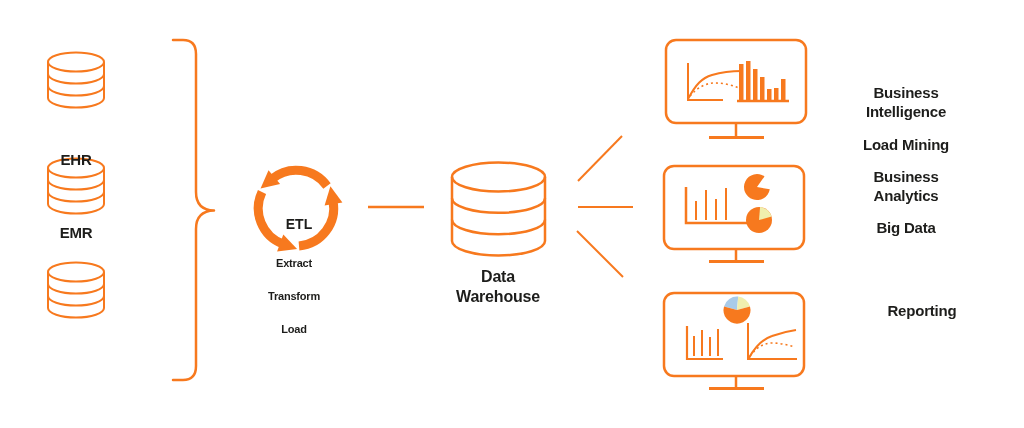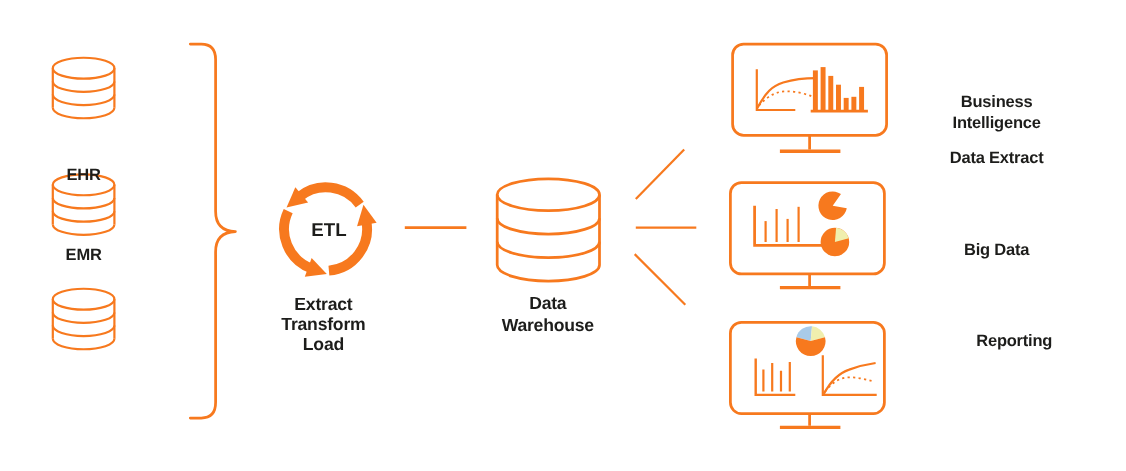--- a/index.html
+++ b/index.html
@@ -22,22 +22,22 @@
     position:absolute;
     transform:translate(-50%,-50%);
     color:var(--text);
     font-weight:700;
     text-align:center;
     white-space:pre-line;
     letter-spacing:-0.2px;
     line-height:1.25;
   }
   .lbl.small{font-size:15px;}
-  .lbl.etl{font-size:17px;letter-spacing:0;}
-  .lbl.steps{font-size:16px;line-height:18px;}
+  .lbl.etl{font-size:14px;letter-spacing:0;margin-top:16px;}
+  .lbl.steps{font-size:11px;line-height:33px;}
   .lbl.dw{font-size:16px;line-height:20px;}
   .lbl.out{font-size:15px;}
 </style>
 </head>
 <body>
 
 <div class="canvas">
 
   <svg width="1024" height="428" viewBox="0 0 1024 428">
 
@@ -160,16 +160,17 @@
 
   <div class="lbl etl" style="left:299px;top:209px;">ETL</div>
   <div class="lbl steps" style="left:294px;top:296px;">Extract
 Transform
 Load</div>
 
   <div class="lbl out" style="left:906px;top:103px;">Business Intelligence</div>
 
   <div class="lbl dw" style="left:498px;top:287px;">Data
 Warehouse</div>
-  <div class="lbl out" style="left:906px;top:145px;">Data Extract</div>
+  <div class="lbl out" style="left:906px;top:145px;">Load Mining</div>
+  <div class="lbl out" style="left:906px;top:187px;">Business Analytics</div>
   <div class="lbl out" style="left:906px;top:228px;">Big Data</div>
   <div class="lbl out" style="left:906px;top:311px;margin-left:16px;">Reporting</div>
 </div>
 
 </body></html>

